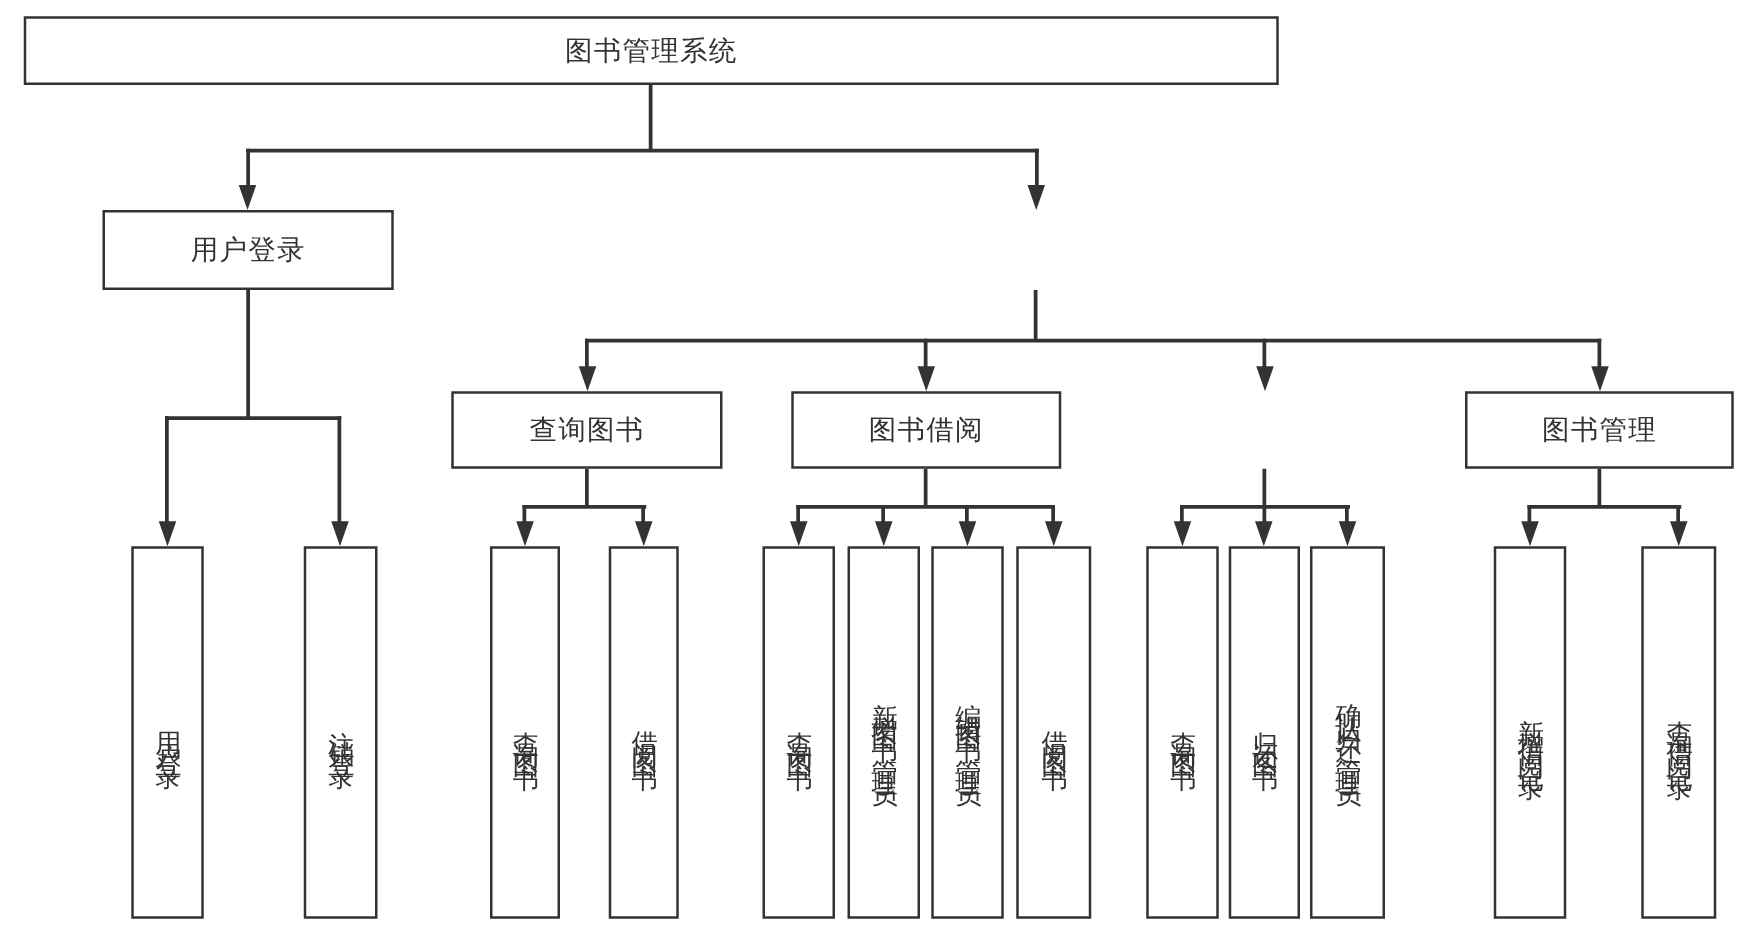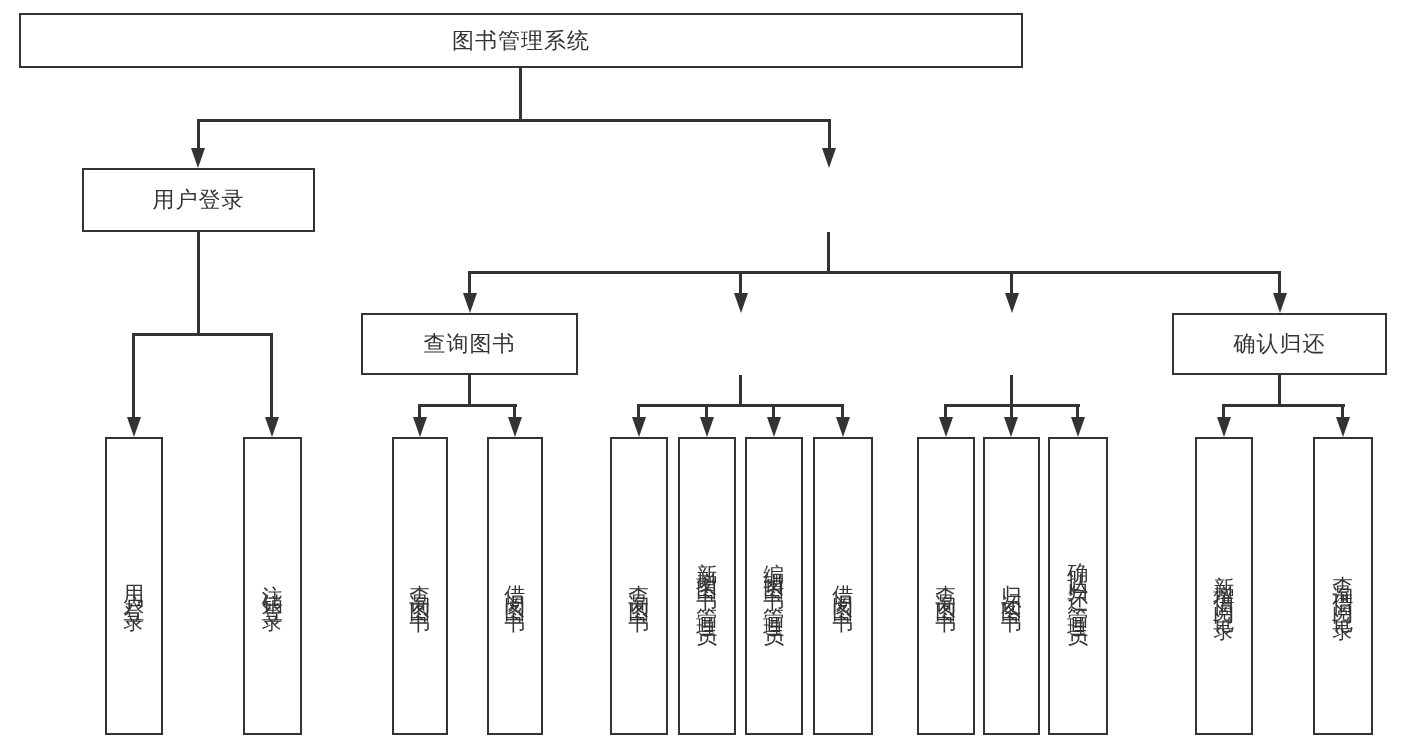--- a/index.html
+++ b/index.html
@@ -79,22 +79,25 @@
   <div class="vl" style="left:1010px;top:271px;height:24px"></div>
   <div class="vl" style="left:1278px;top:271px;height:24px"></div>
   <div class="ar" style="left:463px;top:293px"></div>
   <div class="ar" style="left:734px;top:293px"></div>
   <div class="ar" style="left:1005px;top:293px"></div>
   <div class="ar" style="left:1273px;top:293px"></div>
 
   <div class="box" style="left:361px;top:313px;width:217px;height:62px">
     <span>查询图书</span>
   </div>
+  <div class="box" style="left:633px;top:313px;width:216px;height:62px">
+    <span>图书借阅</span>
+  </div>
   <div class="box" style="left:1172px;top:313px;width:215px;height:62px">
-    <span>确认归还</span>
+    <span>图书管理</span>
   </div>
 
   <div class="vl" style="left:468px;top:375px;height:31px"></div>
   <div class="hl" style="left:418px;top:404px;width:99px"></div>
   <div class="vl" style="left:418px;top:404px;height:15px"></div>
   <div class="vl" style="left:513px;top:404px;height:15px"></div>
   <div class="ar" style="left:413px;top:417px"></div>
   <div class="ar" style="left:508px;top:417px"></div>
 
   <div class="vl" style="left:739px;top:375px;height:31px"></div>

